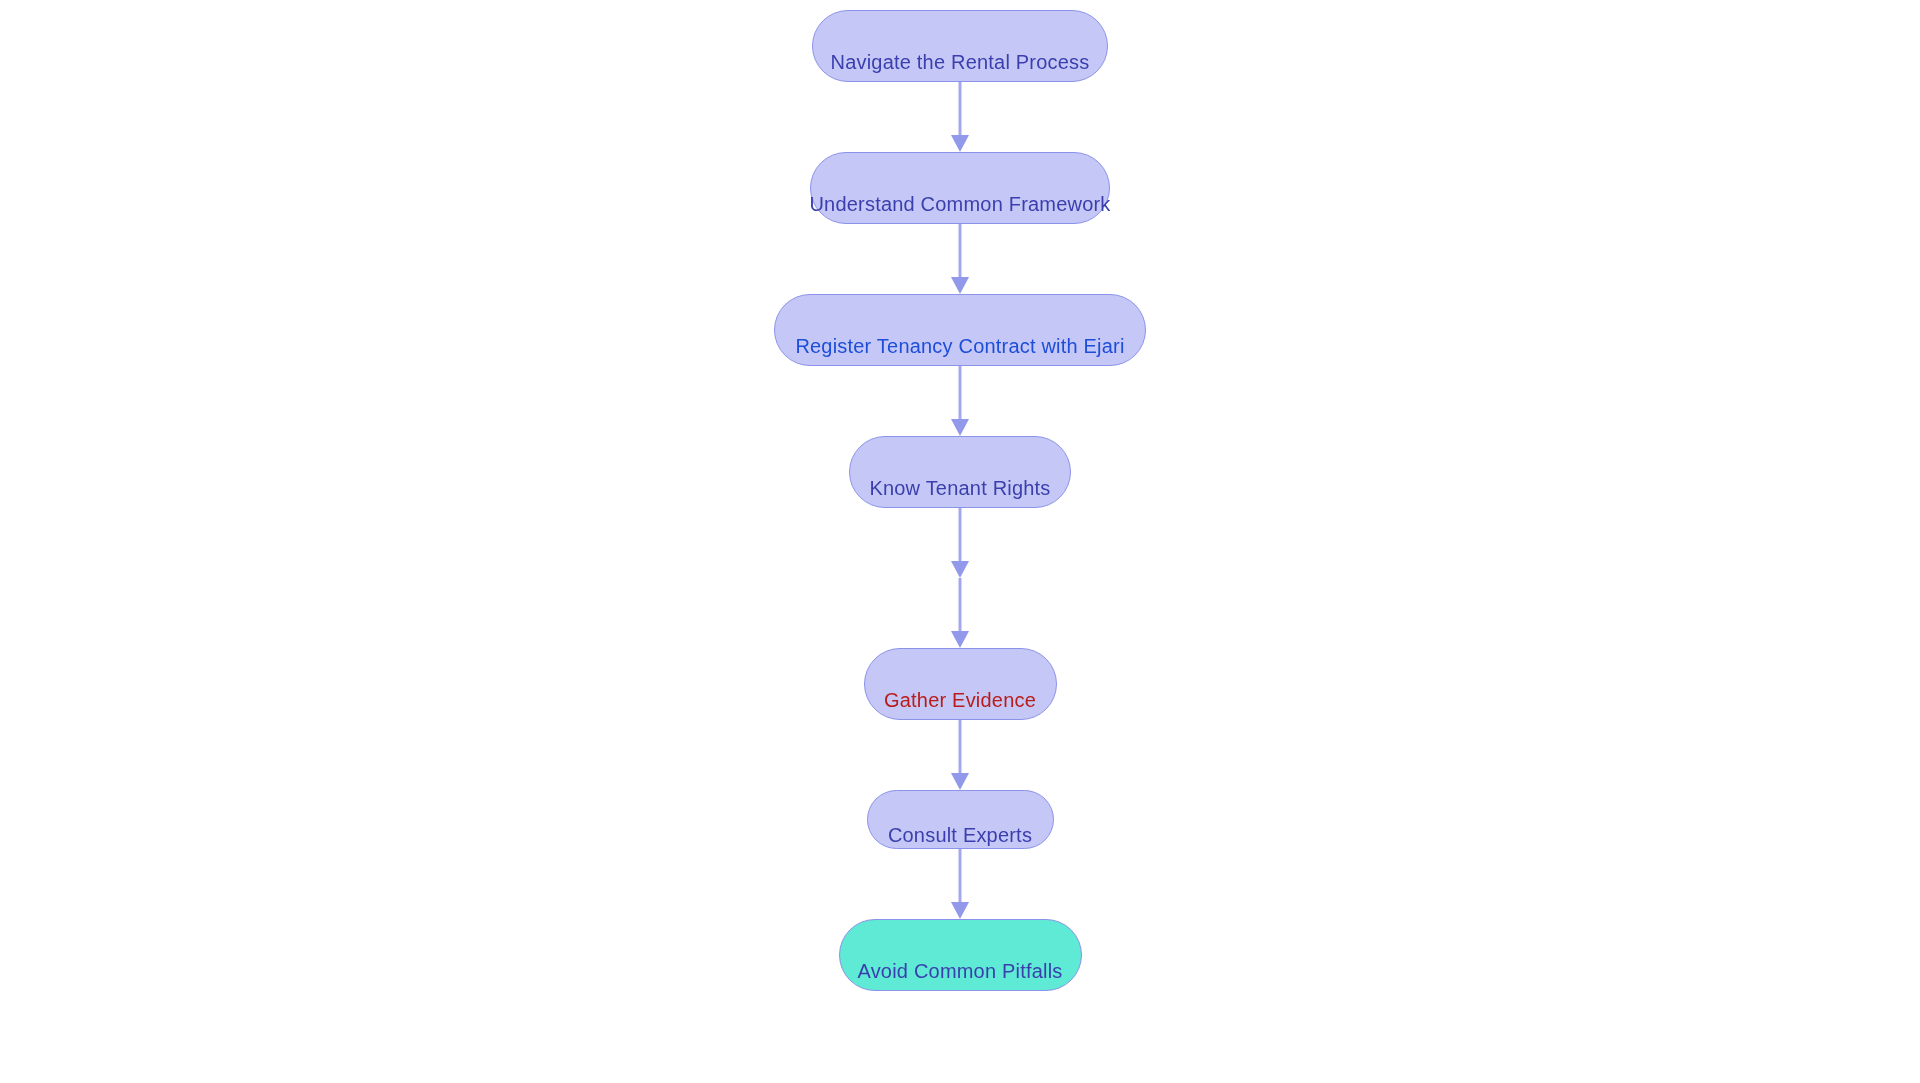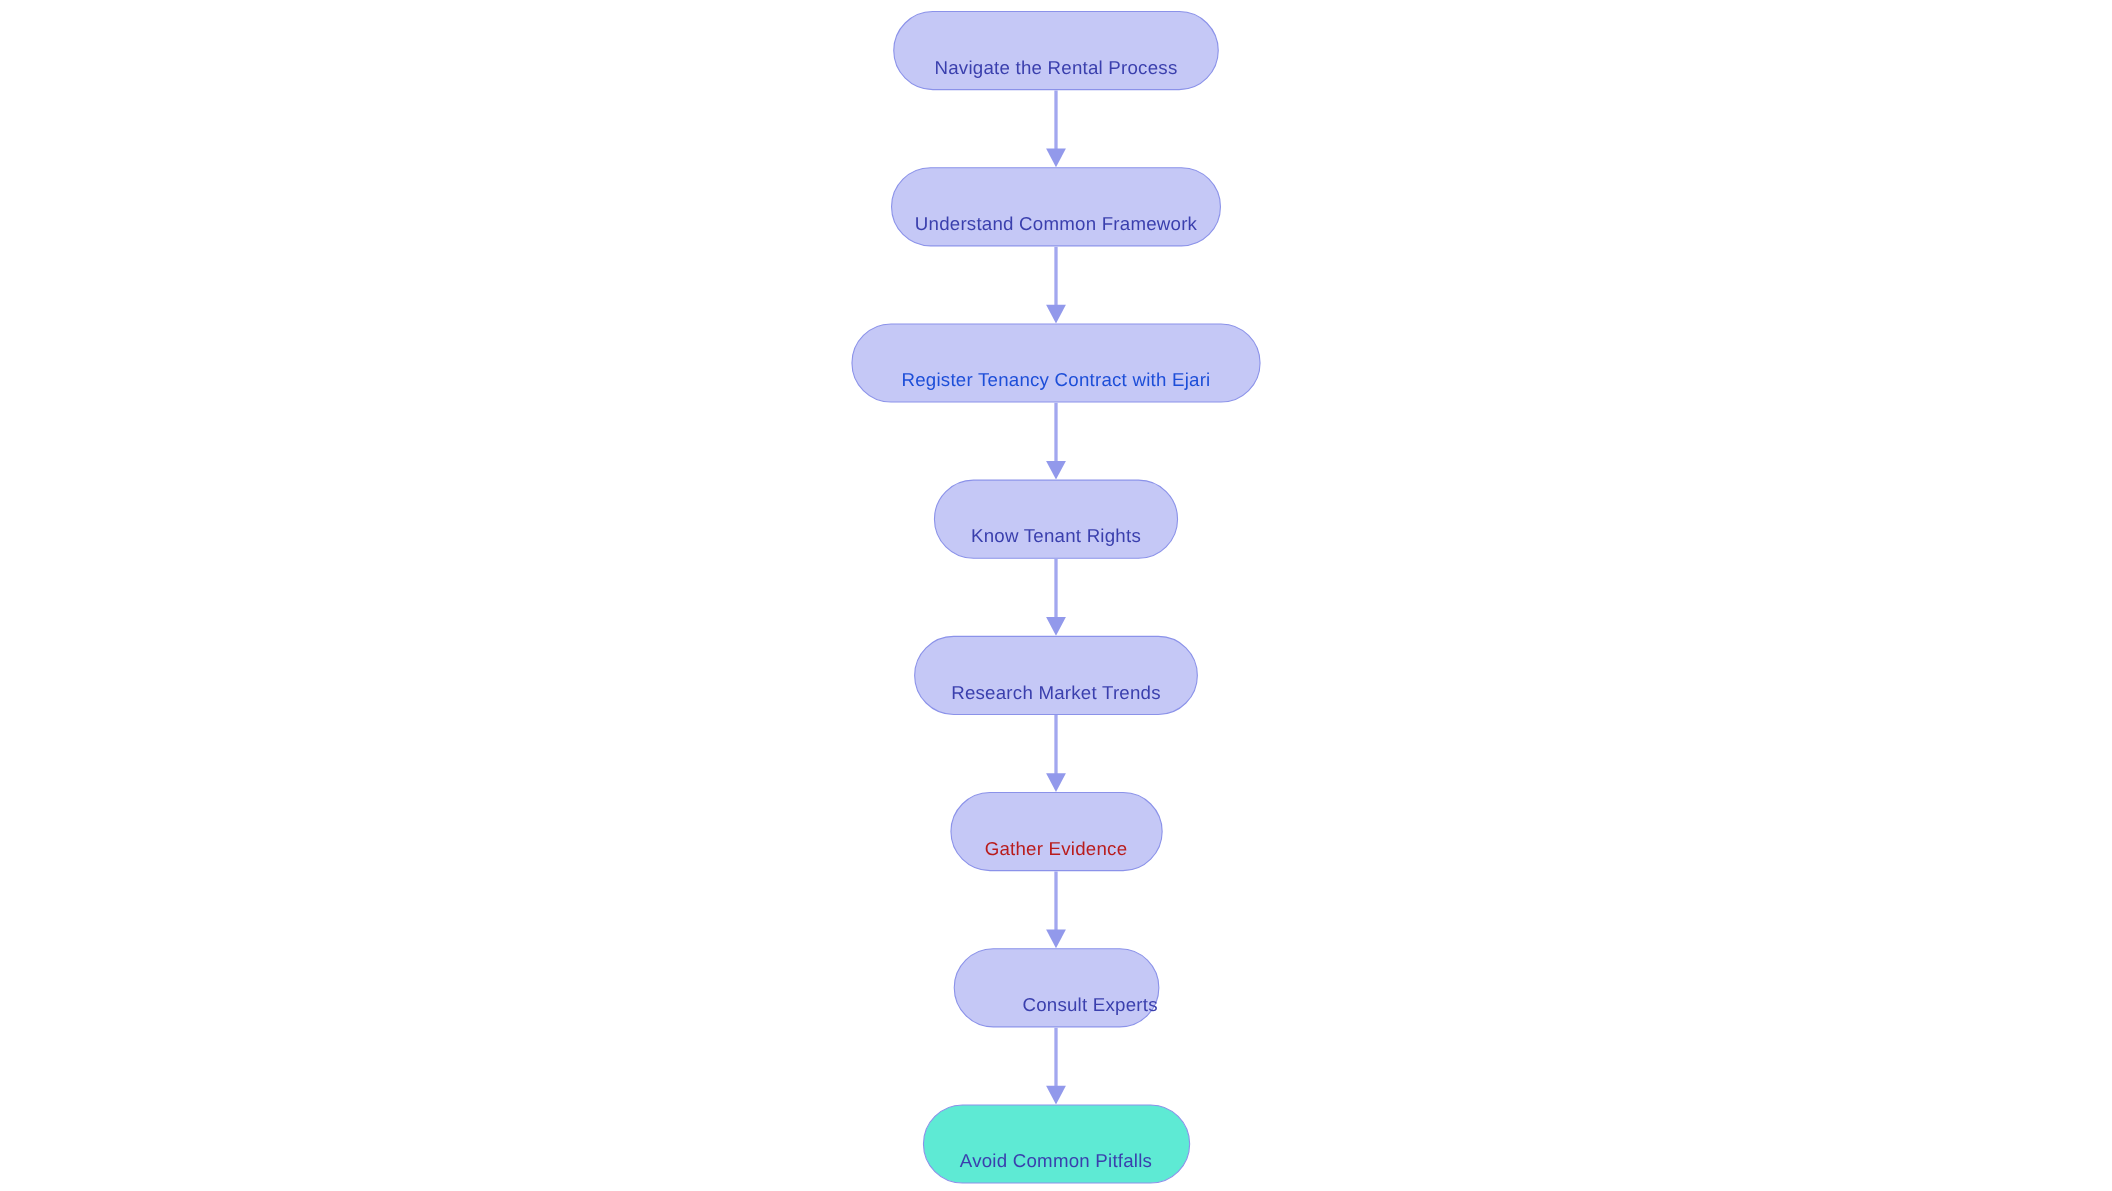--- a/index.html
+++ b/index.html
@@ -27,21 +27,21 @@
   .flow-node {
     height: 72px;
     border-radius: 36px;
     box-sizing: border-box;
     display: flex;
     align-items: center;
     justify-content: center;
     flex: 0 0 auto;
   }
   .flow-node span {
-    font-size: 17px;
+    font-size: 20px;
     letter-spacing: 0.2px;
     white-space: nowrap;
     line-height: 1;
     margin-top: 31px;
   }
   .arrow-connector {
     display: block;
     flex: 0 0 auto;
   }
 </style>
@@ -71,35 +71,32 @@
         <line x1="12" y1="0" x2="12" y2="55" stroke="#a2a7ef" stroke-width="3"></line>
         <polygon points="3,53 21,53 12,70" fill="#9299eb"></polygon>
       </svg>
       <div class="flow-node" style="width: 222px; height: 72px; background: rgb(197, 200, 246); border: 1.5px solid rgb(139, 146, 233); color: rgb(58, 63, 173);">
         <span>Know Tenant Rights</span>
       </div>
       <svg width="24" height="70" viewBox="0 0 24 70" class="arrow-connector">
         <line x1="12" y1="0" x2="12" y2="55" stroke="#a2a7ef" stroke-width="3"></line>
         <polygon points="3,53 21,53 12,70" fill="#9299eb"></polygon>
       </svg>
-      <div class="flow-node" style="width: 258px; height: 72px; background: rgb(197, 200, 246); border: 1.5px solid rgb(139, 146, 233); color: rgb(58, 63, 173);">
-        <span>Research Market Trends</span>
-      </div>
       <svg width="24" height="70" viewBox="0 0 24 70" class="arrow-connector">
         <line x1="12" y1="0" x2="12" y2="55" stroke="#a2a7ef" stroke-width="3"></line>
         <polygon points="3,53 21,53 12,70" fill="#9299eb"></polygon>
       </svg>
       <div class="flow-node" style="width: 193px; height: 72px; background: rgb(197, 200, 246); border: 1.5px solid rgb(139, 146, 233); color: #b91c1c;">
         <span>Gather Evidence</span>
       </div>
       <svg width="24" height="70" viewBox="0 0 24 70" class="arrow-connector">
         <line x1="12" y1="0" x2="12" y2="55" stroke="#a2a7ef" stroke-width="3"></line>
         <polygon points="3,53 21,53 12,70" fill="#9299eb"></polygon>
       </svg>
-      <div class="flow-node" style="width: 187px; height: 72px; background: rgb(197, 200, 246); border: 1.5px solid rgb(139, 146, 233); color: rgb(58, 63, 173); justify-content: flex-end;">
+      <div class="flow-node" style="width: 187px; height: 59px; background: rgb(197, 200, 246); border: 1.5px solid rgb(139, 146, 233); color: rgb(58, 63, 173);">
         <span>Consult Experts</span>
       </div>
       <svg width="24" height="70" viewBox="0 0 24 70" class="arrow-connector">
         <line x1="12" y1="0" x2="12" y2="55" stroke="#a2a7ef" stroke-width="3"></line>
         <polygon points="3,53 21,53 12,70" fill="#9299eb"></polygon>
       </svg>
       <div class="flow-node" style="width: 243px; height: 72px; background: #5eead4; border: 1.5px solid rgb(139, 146, 233); color: rgb(58, 63, 173);">
         <span>Avoid Common Pitfalls</span>
       </div>
     </div>

